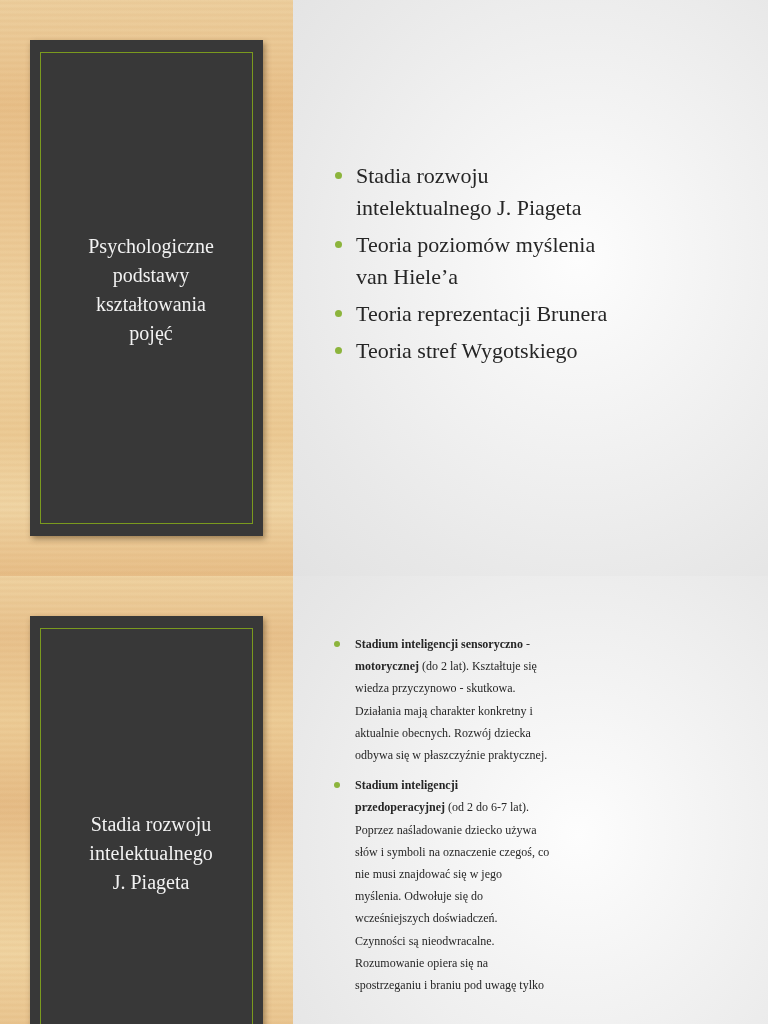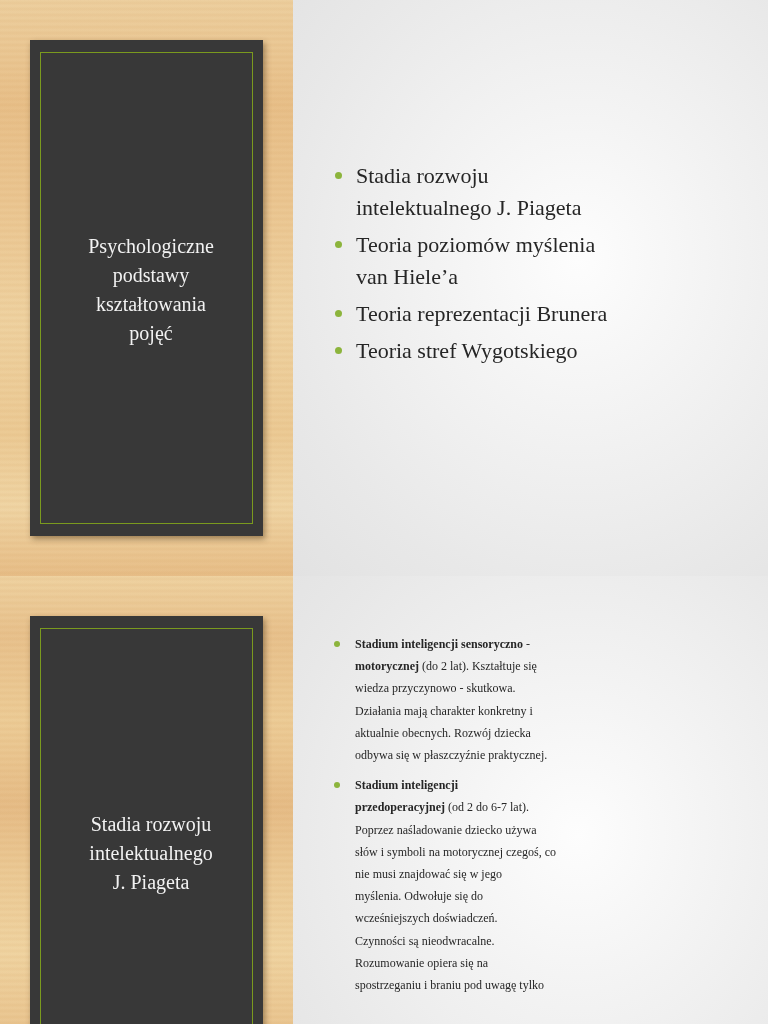--- a/index.html
+++ b/index.html
@@ -110,21 +110,21 @@
       <span class="line"><b>motorycznej</b><span> (do 2 lat). Kształtuje się</span></span>
       <span class="line">wiedza przyczynowo - skutkowa.</span>
       <span class="line">Działania mają charakter konkretny i</span>
       <span class="line">aktualnie obecnych. Rozwój dziecka</span>
       <span class="line">odbywa się w płaszczyźnie praktycznej.</span>
     </li>
     <li>
       <span class="line"><b>Stadium inteligencji</b><span></span></span>
       <span class="line"><b>przedoperacyjnej</b><span> (od 2 do 6-7 lat).</span></span>
       <span class="line">Poprzez naśladowanie dziecko używa</span>
-      <span class="line">słów i symboli na motorycznej czegoś, co</span>
+      <span class="line">słów i symboli na oznaczenie czegoś, co</span>
       <span class="line">nie musi znajdować się w jego</span>
       <span class="line">myślenia. Odwołuje się do</span>
       <span class="line">wcześniejszych doświadczeń.</span>
       <span class="line">Czynności są nieodwracalne.</span>
       <span class="line">Rozumowanie opiera się na</span>
       <span class="line">spostrzeganiu i braniu pod uwagę tylko</span>
     </li>
   </ul>
 </div>
 

